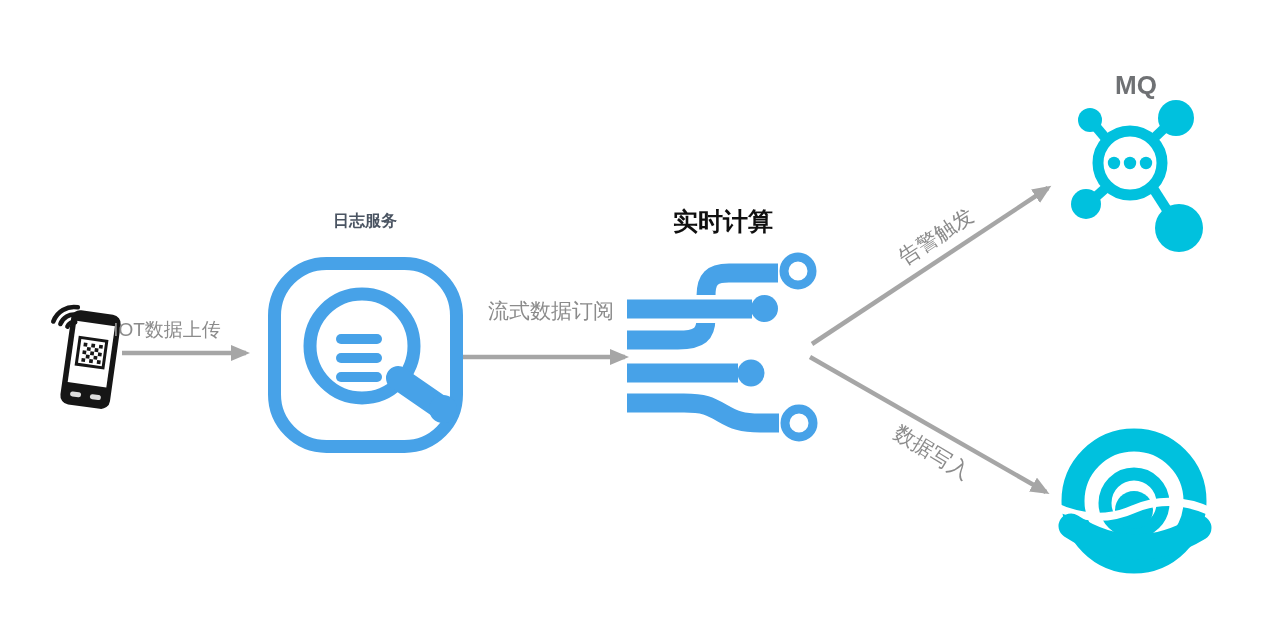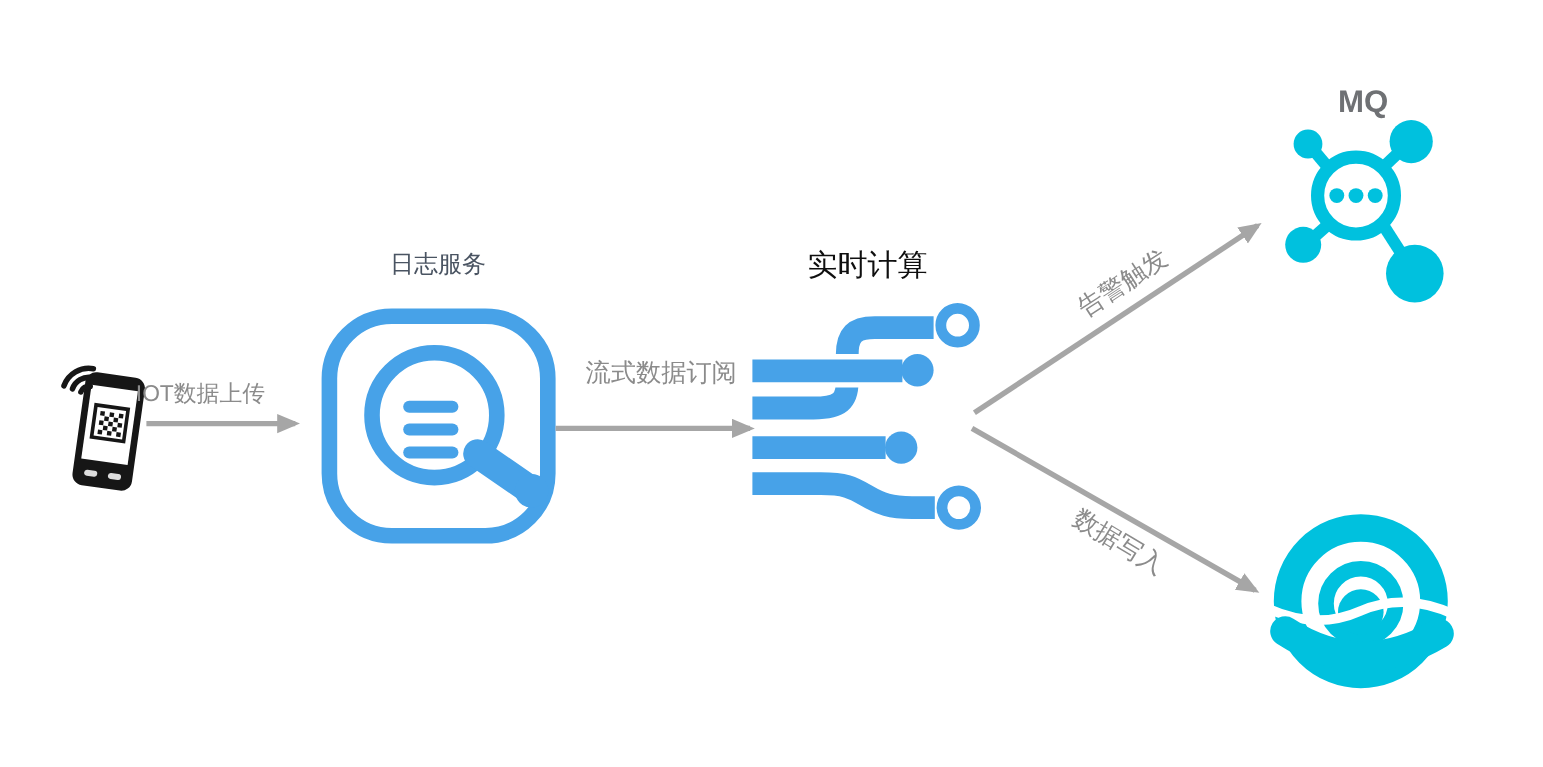--- a/index.html
+++ b/index.html
@@ -20,27 +20,27 @@
     left: 0;
     top: 0;
   }
   .label {
     position: absolute;
     white-space: nowrap;
     transform: translate(-50%, -50%);
     line-height: 1.1;
   }
   .node-title-log {
-    font-size: 20px;
-    font-weight: 400;
+    font-size: 16px;
+    font-weight: 700;
     color: var(--slate-title);
   }
   .node-title-compute {
     font-size: 25px;
-    font-weight: 400;
+    font-weight: 700;
     color: var(--black-title);
   }
   .node-title-mq {
     font-size: 26px;
     font-weight: 700;
     color: var(--mq-title);
   }
   .node-title-hybriddb {
     font-size: 27px;
     font-weight: 700;

